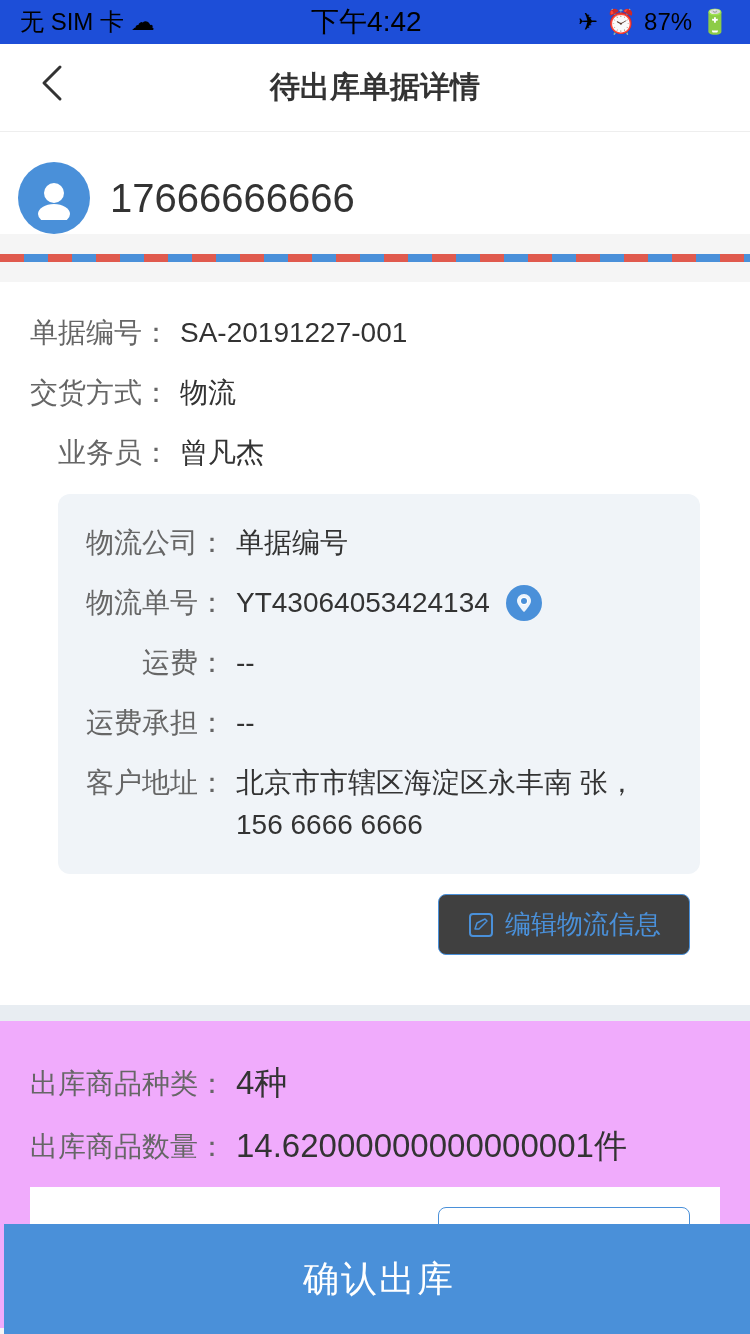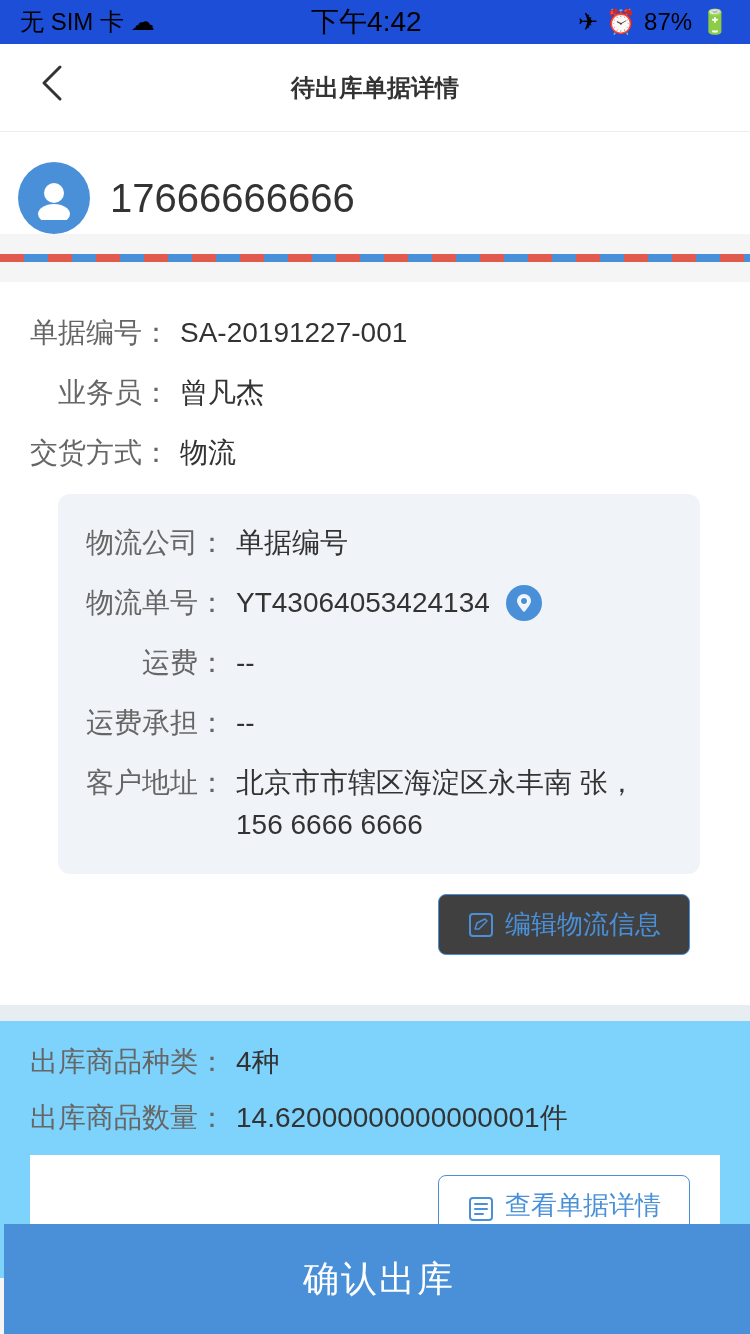--- a/index.html
+++ b/index.html
@@ -41,21 +41,21 @@
     .nav-back {
       font-size: 40px;
       color: #333;
       cursor: pointer;
       padding: 10px;
     }
     .nav-title {
       position: absolute;
       left: 50%;
       transform: translateX(-50%);
-      font-size: 24px;
+      font-size: 30px;
       font-weight: 600;
       color: #333;
     }
 
     
     .content {
       padding-bottom: 120px;
     }
 
     
@@ -191,39 +191,39 @@
     }
 
     
     .section-divider {
       height: 16px;
       background: #e8edf2;
     }
 
     
     .goods-section {
-      background: #7dd3fc;
-      padding: 22px 30px;
+      background: #f0abfc;
+      padding: 40px 30px;
     }
     .goods-row {
       display: flex;
       align-items: center;
       margin-bottom: 18px;
     }
     .goods-row:last-child { margin-bottom: 0; }
     .goods-label {
       color: #666;
       font-size: 28px;
       min-width: 160px;
       text-align: right;
       flex-shrink: 0;
     }
     .goods-value {
       color: #333;
-      font-size: 28px;
+      font-size: 33px;
       margin-left: 10px;
     }
 
     
     .view-detail-row {
       background: #fff;
       padding: 20px 30px;
       display: flex;
       justify-content: flex-end;
     }
@@ -303,26 +303,26 @@
     <div class="user-phone">17666666666</div>
   </div>
   <div class="dashed-divider"></div>
 
   <div class="info-section">
     <div class="info-row">
       <span class="info-label">单据编号：</span>
       <span class="info-value">SA-20191227-001</span>
     </div>
     <div class="info-row">
+      <span class="info-label">交货方式：</span>
+      <span class="info-value">物流</span>
+    </div>
+    <div class="info-row">
       <span class="info-label">业务员：</span>
       <span class="info-value">曾凡杰</span>
-    </div>
-    <div class="info-row">
-      <span class="info-label">交货方式：</span>
-      <span class="info-value">物流</span>
     </div>
 
     <div class="logistics-section">
       <div class="logistics-row">
         <span class="logistics-label">物流公司：</span>
         <span class="logistics-value">单据编号</span>
       </div>
       <div class="logistics-row">
         <span class="logistics-label">物流单号：</span>
         <div class="tracking-row">

